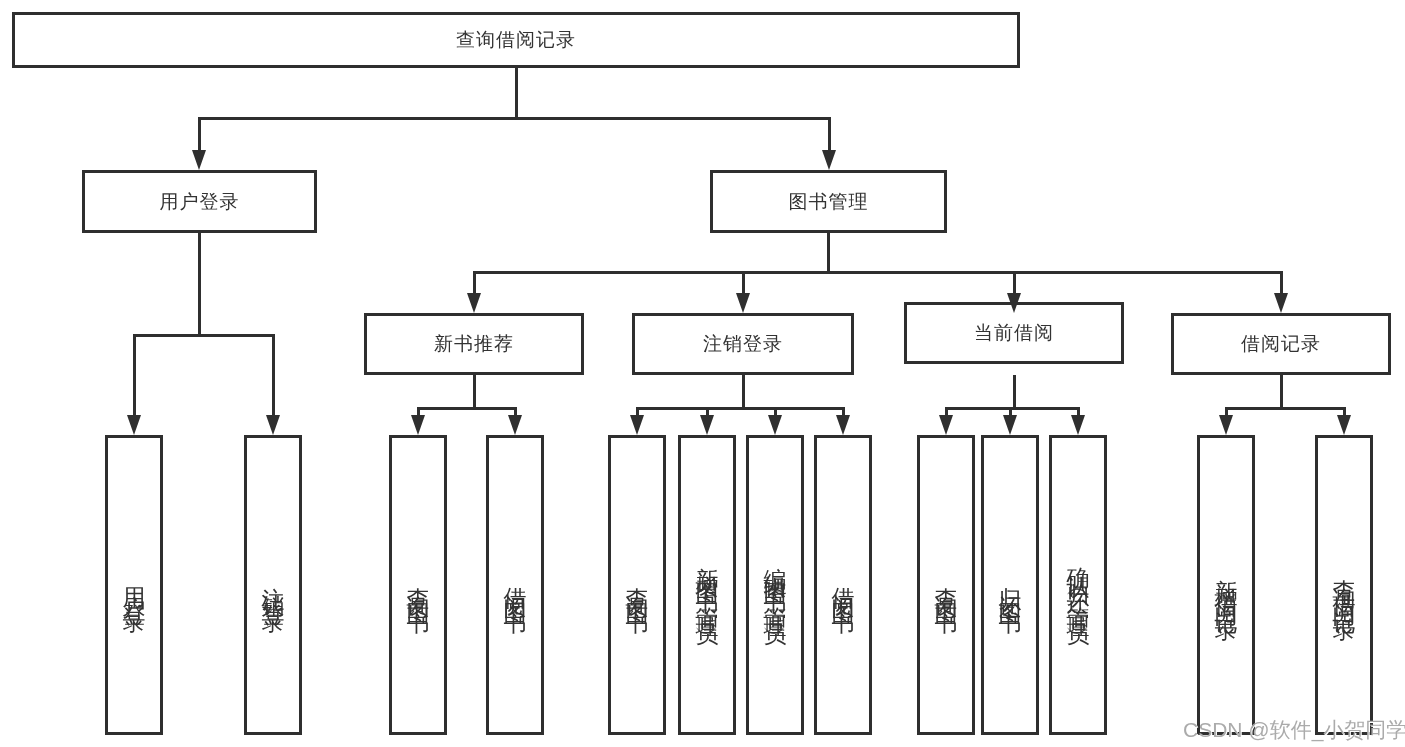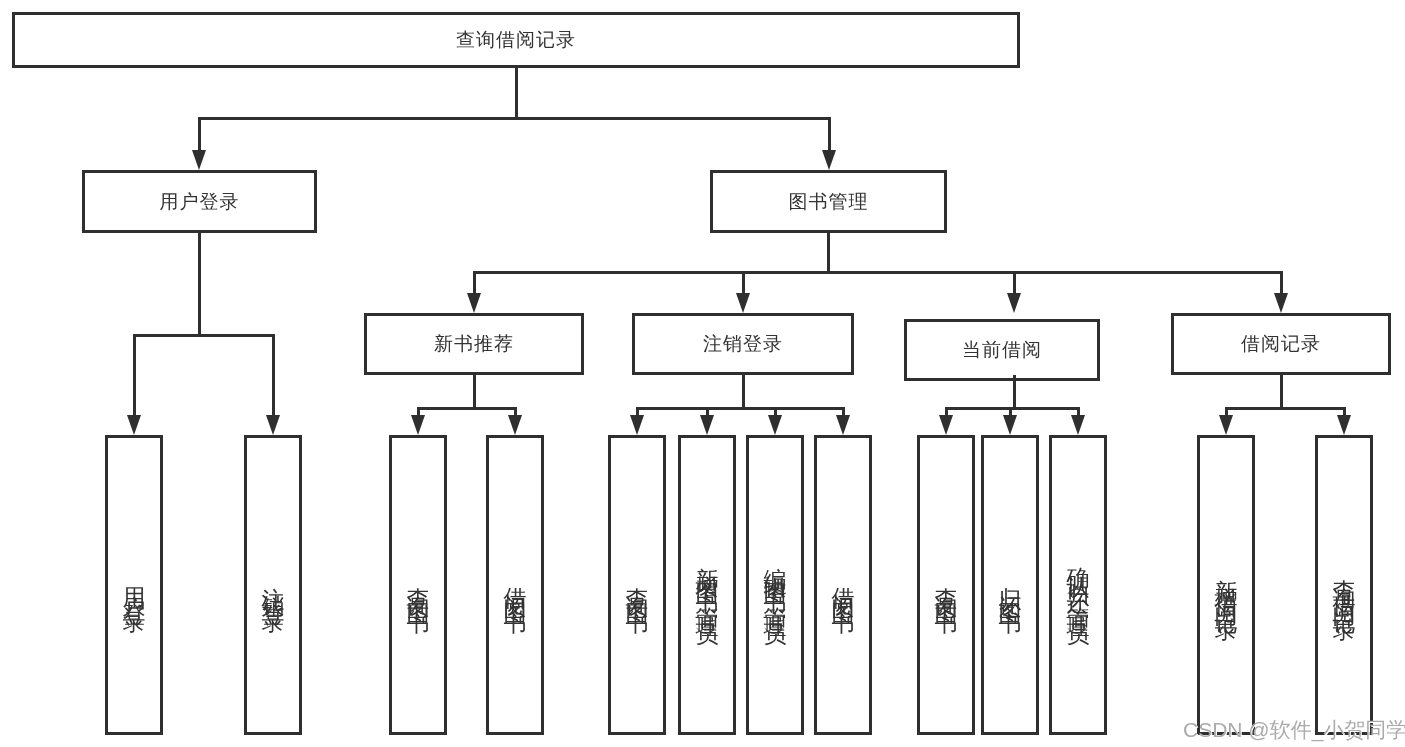--- a/index.html
+++ b/index.html
@@ -67,21 +67,21 @@
   <div class="box hbox" style="left:710px; top:170px; width:237px; height:63px;">
     <span>图书管理</span>
   </div>
 
   <div class="box hbox" style="left:364px; top:313px; width:220px; height:62px;">
     <span>新书推荐</span>
   </div>
   <div class="box hbox" style="left:632px; top:313px; width:222px; height:62px;">
     <span>注销登录</span>
   </div>
-  <div class="box hbox" style="left:904px; top:319px; width:196px; height:62px;">
+  <div class="box hbox" style="left:904px; top:302px; width:220px; height:62px;">
     <span>当前借阅</span>
   </div>
   <div class="box hbox" style="left:1171px; top:313px; width:220px; height:62px;">
     <span>借阅记录</span>
   </div>
 
   <div class="box vbox" style="left:105px; top:435px; width:58px; height:300px;">
     <span>用户登录</span>
   </div>
   <div class="box vbox" style="left:244px; top:435px; width:58px; height:300px;">

